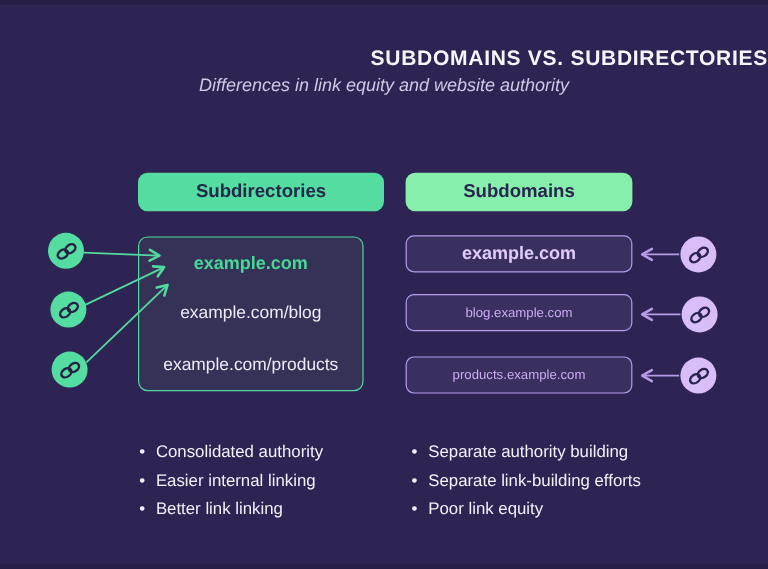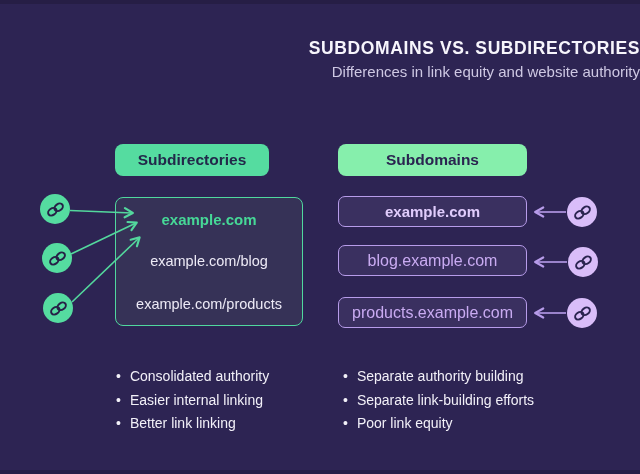--- a/index.html
+++ b/index.html
@@ -11,48 +11,48 @@
   }
   .edge-strip{position:absolute;left:0;width:640px;height:4px;background:#261e45;}
   .edge-strip.top{top:0;}
   .edge-strip.bottom{bottom:0;}
 
   .title{
     position:absolute;top:38px;left:0;width:640px;text-align:right;
     font-size:17.5px;font-weight:700;letter-spacing:.6px;color:#f7f5fc;margin:0;
   }
   .subtitle{
-    position:absolute;top:63px;left:0;width:640px;text-align:right;
-    font-size:15px;font-weight:400;color:#cec8e3;margin:0;
+    position:absolute;top:63px;left:0;width:640px;text-align:center;
+    font-size:15px;font-weight:400;color:#cec8e3;margin:0;font-style:italic;
   }
 
   .pill{
     position:absolute;top:144px;height:32px;border-radius:8px;
     display:flex;align-items:center;justify-content:center;
     font-size:15.5px;font-weight:700;
   }
-  .pill.green{left:115px;width:154px;background:#55dca0;color:#22294a;}
+  .pill.green{left:115px;width:205px;background:#55dca0;color:#22294a;}
   .pill.lavender{left:338px;width:189px;background:#86efac;color:#2a2550;}
 
   .subdir-box{
     position:absolute;left:115px;top:197px;width:188px;height:129px;
     box-sizing:border-box;border:1.5px solid #50d89e;border-radius:8px;
     background:#363257;display:flex;flex-direction:column;
   }
   .subdir-row{
     flex:1;display:flex;align-items:center;justify-content:center;
     font-size:14.5px;color:#edeaf6;
   }
   .subdir-row.primary{color:#46d897;font-weight:700;font-size:15px;}
 
   .subdomain-box{
     position:absolute;left:338px;width:189px;height:31px;box-sizing:border-box;
     border:1.5px solid #b79cea;border-radius:7px;background:#3a3060;
     display:flex;align-items:center;justify-content:center;
-    font-size:16px;color:#c9abf2;
+    font-size:11px;color:#c9abf2;
   }
   .subdomain-box.primary{color:#e0ccfc;font-weight:700;font-size:15px;}
   .box-sub1{top:196px;}
   .box-sub2{top:245px;}
   .box-sub3{top:297px;}
 
   .chain-circle{
     position:absolute;width:30px;height:30px;border-radius:50%;
     display:flex;align-items:center;justify-content:center;z-index:3;
   }

